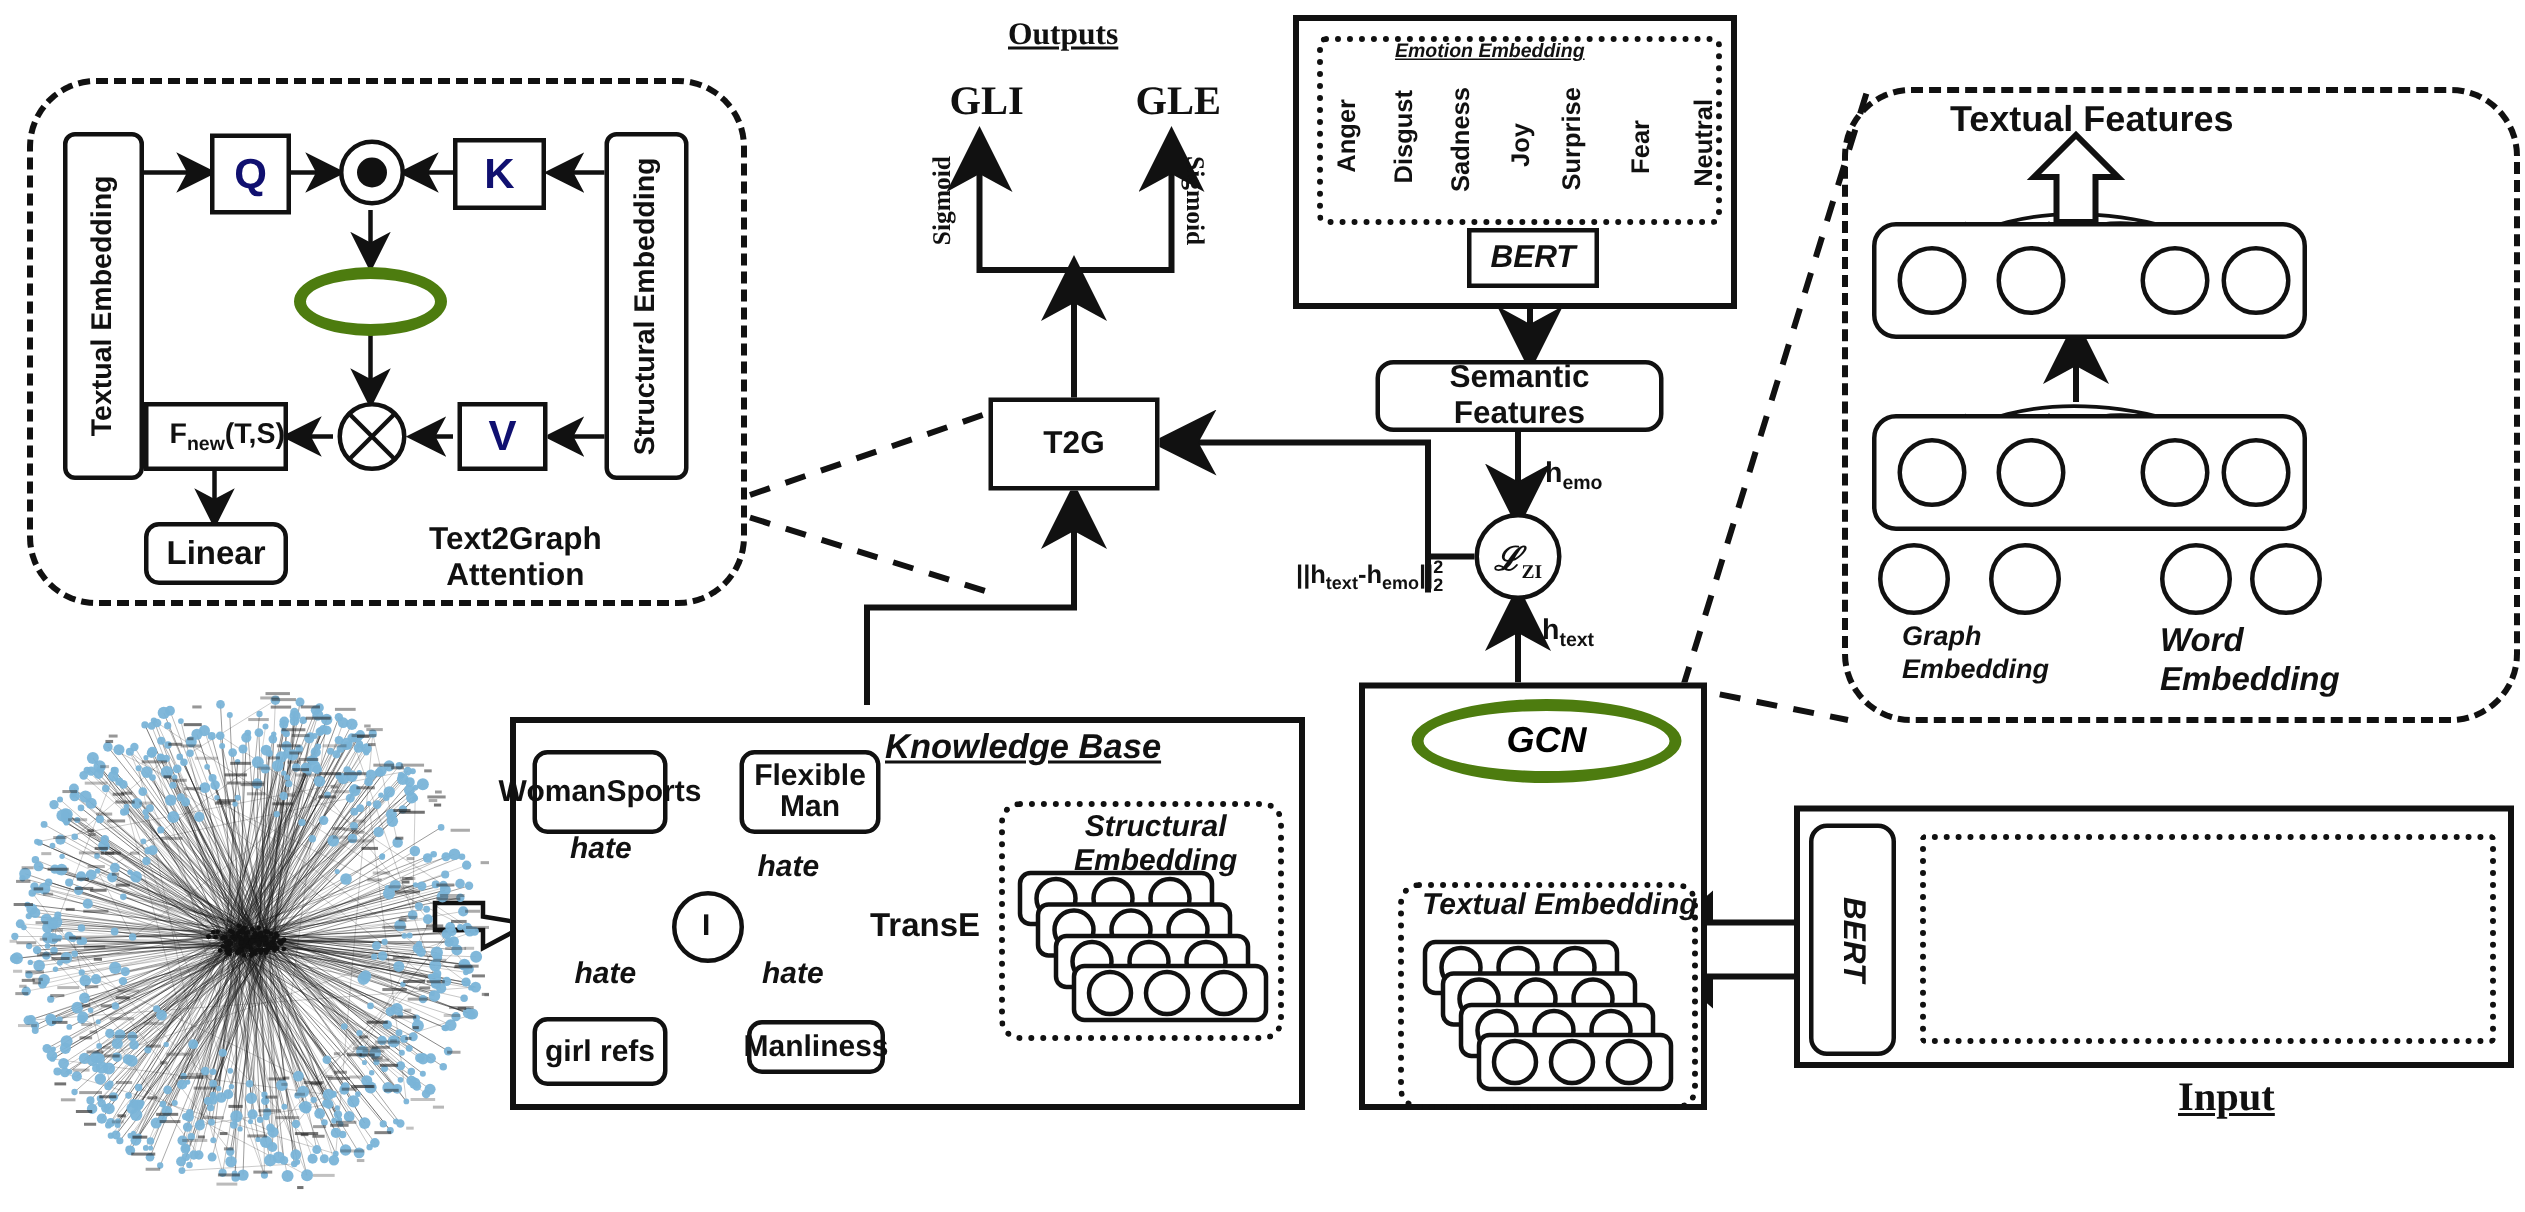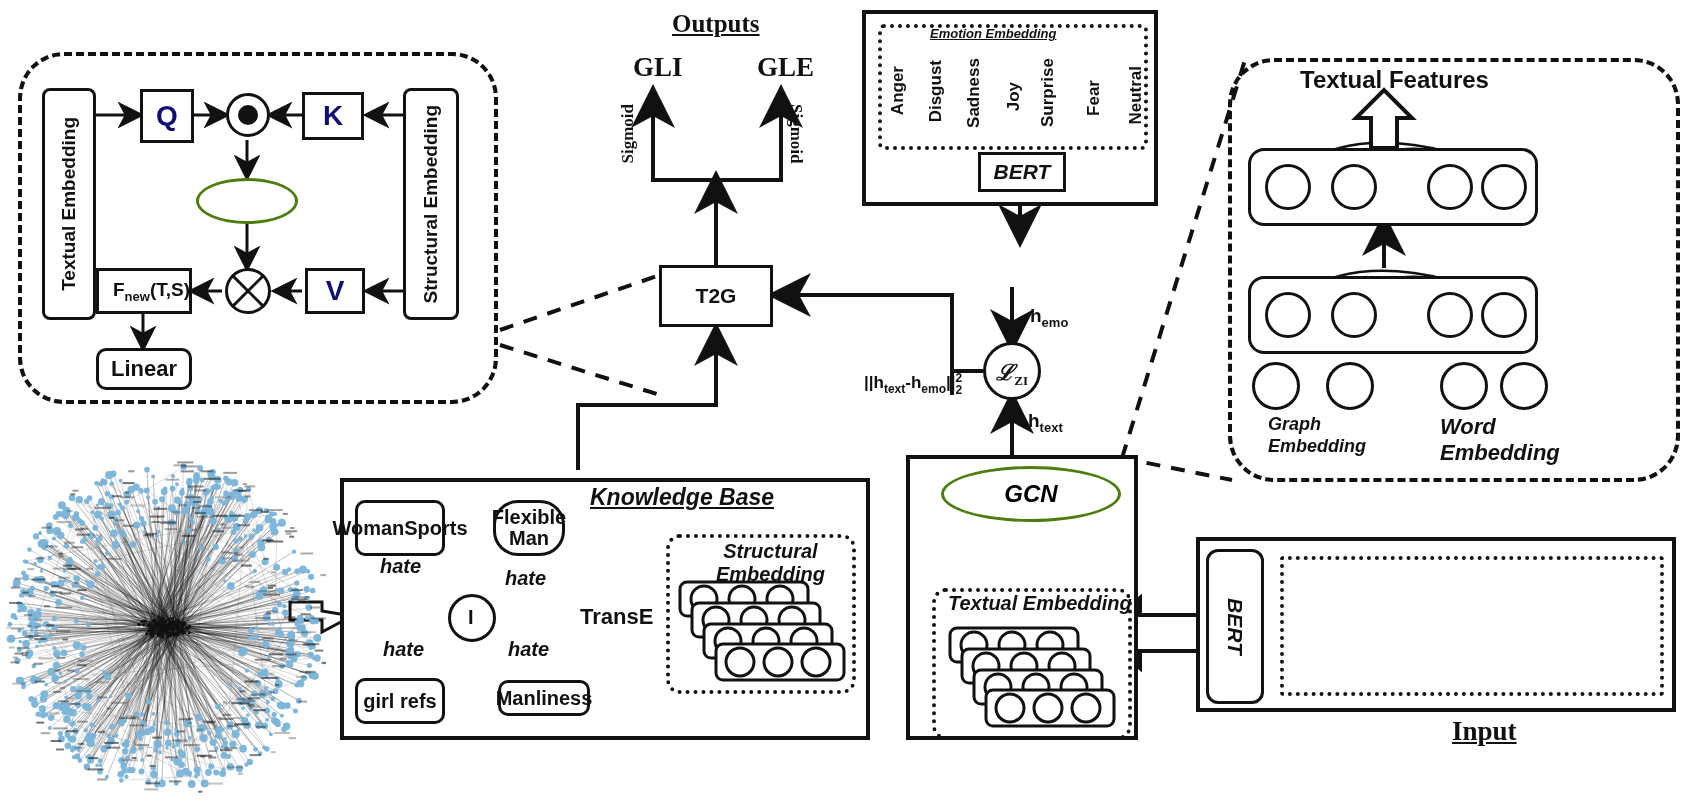--- a/index.html
+++ b/index.html
@@ -13,21 +13,21 @@
   .rbox{border-radius:10px;}
   .lbl{position:absolute;font-weight:bold;color:#111;white-space:nowrap;}
   .vert{writing-mode:vertical-rl;text-orientation:mixed;}
   .vert-up{writing-mode:vertical-rl;transform:rotate(180deg);}
   .ital{font-style:italic;}
   .und{text-decoration:underline;}
   .blue{color:#101070;}
   .dotbox{position:absolute;box-sizing:border-box;border:4px dotted #111;background:transparent;border-radius:14px;}
   .dashbox{position:absolute;box-sizing:border-box;border:4px dashed #111;background:transparent;border-radius:46px;}
   .circ{position:absolute;box-sizing:border-box;border:3px solid #111;border-radius:50%;background:#fff;}
-  .ell{position:absolute;box-sizing:border-box;border:3px solid #4d7c0f;border-radius:50%;background:#fff;
+  .ell{position:absolute;box-sizing:border-box;border:8px solid #4d7c0f;border-radius:50%;background:#fff;
        display:flex;align-items:center;justify-content:center;font-weight:bold;}
   .stack{position:absolute;}
   .netgraph{position:absolute;}
 </style>
 </head>
 <body>
 
 <div id="stage">
 
   <svg class="layer" viewBox="0 0 1683 808">
@@ -1845,22 +1845,26 @@
   <div class="box" style="left:96px;top:268px;width:96px;height:46px;">
     <span style="font-size:19px;margin-left:15px;">
       <span>F</span><sub style="font-size:13px;">new</sub><span>(T,S)</span>
     </span>
   </div>
 
   <div class="box rbox" style="left:96px;top:348px;width:96px;height:42px;">
     <span style="font-size:22px;">Linear</span>
   </div>
 
-
-  <div class="lbl und" style="left:672px;top:10px;font-size:25px;font-family:'Liberation Serif',serif;">Outputs</div>
+  <div class="lbl" style="left:286px;top:348px;font-size:21px;line-height:1.15;text-align:center;">
+    <div>Text2Graph</div>
+    <div>Attention</div>
+  </div>
+
+  <div class="lbl und" style="left:672px;top:10px;font-size:21px;font-family:'Liberation Serif',serif;">Outputs</div>
   <div class="lbl" style="left:633px;top:52px;font-size:27px;font-family:'Liberation Serif',serif;">GLI</div>
   <div class="lbl" style="left:757px;top:52px;font-size:27px;font-family:'Liberation Serif',serif;">GLE</div>
   <div class="lbl vert-up" style="left:618px;top:104px;font-size:17px;font-family:'Liberation Serif',serif;">Sigmoid</div>
   <div class="lbl vert" style="left:786px;top:104px;font-size:17px;font-family:'Liberation Serif',serif;">Sigmoid</div>
 
   <div class="box" style="left:659px;top:265px;width:114px;height:62px;">
     <span style="font-size:21px;">T2G</span>
   </div>
 
   <div class="box" style="left:862px;top:10px;width:296px;height:196px;border-width:4px;"></div>
@@ -1874,20 +1878,23 @@
     <span class="lbl vert-up" style="left:118px;top:24px;font-size:17px;">Joy</span>
     <span class="lbl vert-up" style="left:152px;top:0px;font-size:17px;">Surprise</span>
     <span class="lbl vert-up" style="left:198px;top:22px;font-size:17px;">Fear</span>
     <span class="lbl vert-up" style="left:240px;top:8px;font-size:17px;">Neutral</span>
   </div>
 
   <div class="box" style="left:978px;top:152px;width:88px;height:40px;">
     <span class="ital" style="font-size:21px;">BERT</span>
   </div>
 
+  <div class="box rbox" style="left:917px;top:240px;width:192px;height:48px;border-radius:12px;">
+    <span style="font-size:21px;">Semantic Features</span>
+  </div>
 
   <div class="lbl" style="left:1030px;top:305px;font-size:19px;">
     <span>h</span><sub style="font-size:13px;">emo</sub>
   </div>
 
   <div class="circ" style="left:983px;top:342px;width:58px;height:58px;"></div>
   <div class="lbl" style="left:996px;top:356px;font-size:22px;font-family:'Liberation Serif',serif;">
     <span class="ital">ℒ</span><sub style="font-size:13px;">ZI</sub>
   </div>
 
@@ -1928,21 +1935,21 @@
     <div>Embedding</div>
   </div>
 
   <div class="box" style="left:340px;top:478px;width:530px;height:262px;border-width:4px;"></div>
   <div class="lbl ital und" style="left:590px;top:484px;font-size:23px;">Knowledge Base</div>
 
   <div class="box rbox" style="left:355px;top:500px;width:90px;height:56px;flex-direction:row;line-height:1.05;font-size:20px;">
     <span>Woman</span>
     <span>Sports</span>
   </div>
-  <div class="box rbox" style="left:493px;top:500px;width:72px;height:56px;flex-direction:column;line-height:1.05;font-size:20px;border-radius:25px;">
+  <div class="box rbox" style="left:493px;top:500px;width:94px;height:56px;flex-direction:column;line-height:1.05;font-size:20px;">
     <span>Flexible</span>
     <span>Man</span>
   </div>
   <div class="box rbox" style="left:355px;top:678px;width:90px;height:46px;font-size:20px;">
     <span>girl refs</span>
   </div>
   <div class="box rbox" style="left:498px;top:680px;width:92px;height:36px;font-size:20px;">
     <span>Manliness</span>
   </div>
 

